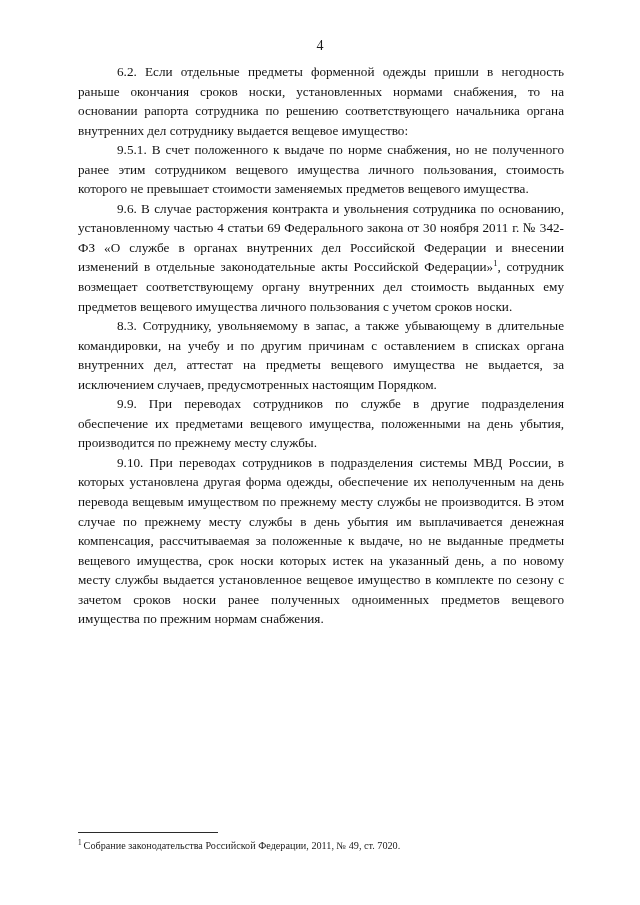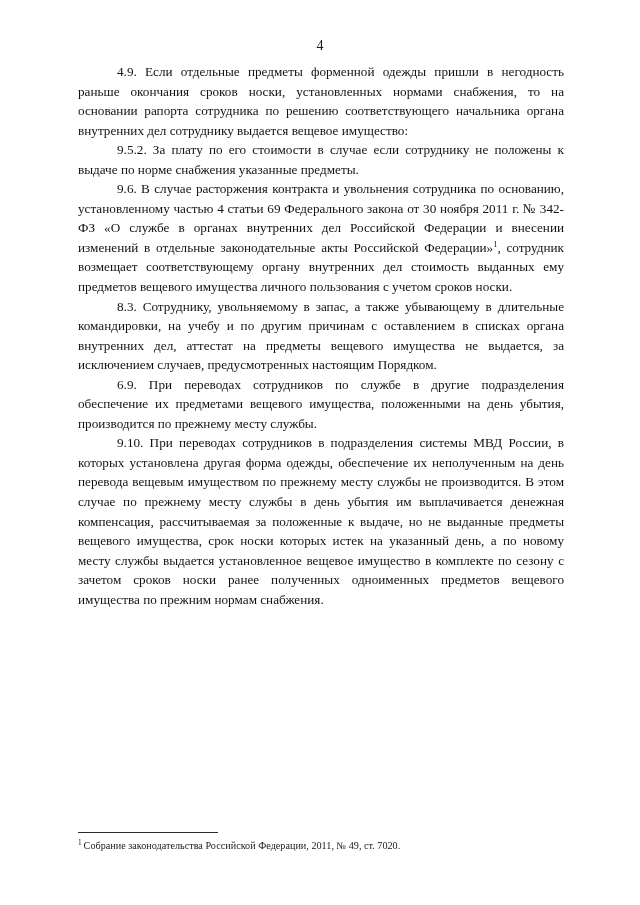--- a/index.html
+++ b/index.html
@@ -99,31 +99,31 @@
 </style>
 </head>
 <body>
 
 <div class="page">
 
   <div class="page-number">4</div>
 
   <div class="body-text">
 
-    <p class="para">4.9. Если отдельные предметы форменной одежды пришли в негодность раньше окончания сроков носки, установленных нормами снабжения, то на основании рапорта сотрудника по решению соответствующего начальника органа внутренних дел сотруднику выдается вещевое имущество:</p>
+    <p class="para">6.2. Если отдельные предметы форменной одежды пришли в негодность раньше окончания сроков носки, установленных нормами снабжения, то на основании рапорта сотрудника по решению соответствующего начальника органа внутренних дел сотруднику выдается вещевое имущество:</p>
 
+    <p class="para">9.5.1. В счет положенного к выдаче по норме снабжения, но не полученного ранее этим сотрудником вещевого имущества личного пользования, стоимость которого не превышает стоимости заменяемых предметов вещевого имущества.</p>
 
-    <p class="para">9.5.2. За плату по его стоимости в случае если сотруднику не положены к выдаче по норме снабжения указанные предметы.</p>
 
     <p class="para"><span>9.6. В случае расторжения контракта и увольнения сотрудника по основанию, установленному частью 4 статьи 69 Федерального закона от 30 ноября 2011 г. № 342-ФЗ «О службе в органах внутренних дел Российской Федерации и внесении изменений в отдельные законодательные акты Российской Федерации»</span><sup class="fn-ref">1</sup><span>, сотрудник возмещает соответствующему органу внутренних дел стоимость выданных ему предметов вещевого имущества личного пользования с учетом сроков носки.</span></p>
 
 
     <p class="para">8.3. Сотруднику, увольняемому в запас, а также убывающему в длительные командировки, на учебу и по другим причинам с оставлением в списках органа внутренних дел, аттестат на предметы вещевого имущества не выдается, за исключением случаев, предусмотренных настоящим Порядком.</p>
 
-    <p class="para">6.9. При переводах сотрудников по службе в другие подразделения обеспечение их предметами вещевого имущества, положенными на день убытия, производится по прежнему месту службы.</p>
+    <p class="para">9.9. При переводах сотрудников по службе в другие подразделения обеспечение их предметами вещевого имущества, положенными на день убытия, производится по прежнему месту службы.</p>
 
     <p class="para">9.10. При переводах сотрудников в подразделения системы МВД России, в которых установлена другая форма одежды, обеспечение их неполученным на день перевода вещевым имуществом по прежнему месту службы не производится. В этом случае по прежнему месту службы в день убытия им выплачивается денежная компенсация, рассчитываемая за положенные к выдаче, но не выданные предметы вещевого имущества, срок носки которых истек на указанный день, а по новому месту службы выдается установленное вещевое имущество в комплекте по сезону с зачетом сроков носки ранее полученных одноименных предметов вещевого имущества по прежним нормам снабжения.</p>
 
   </div>
 
   <div class="footnote-area">
     <hr class="footnote-rule">
     <p class="footnote-line"><sup>1</sup><span>Собрание законодательства Российской Федерации, 2011, № 49, ст. 7020.</span></p>
   </div>
 

